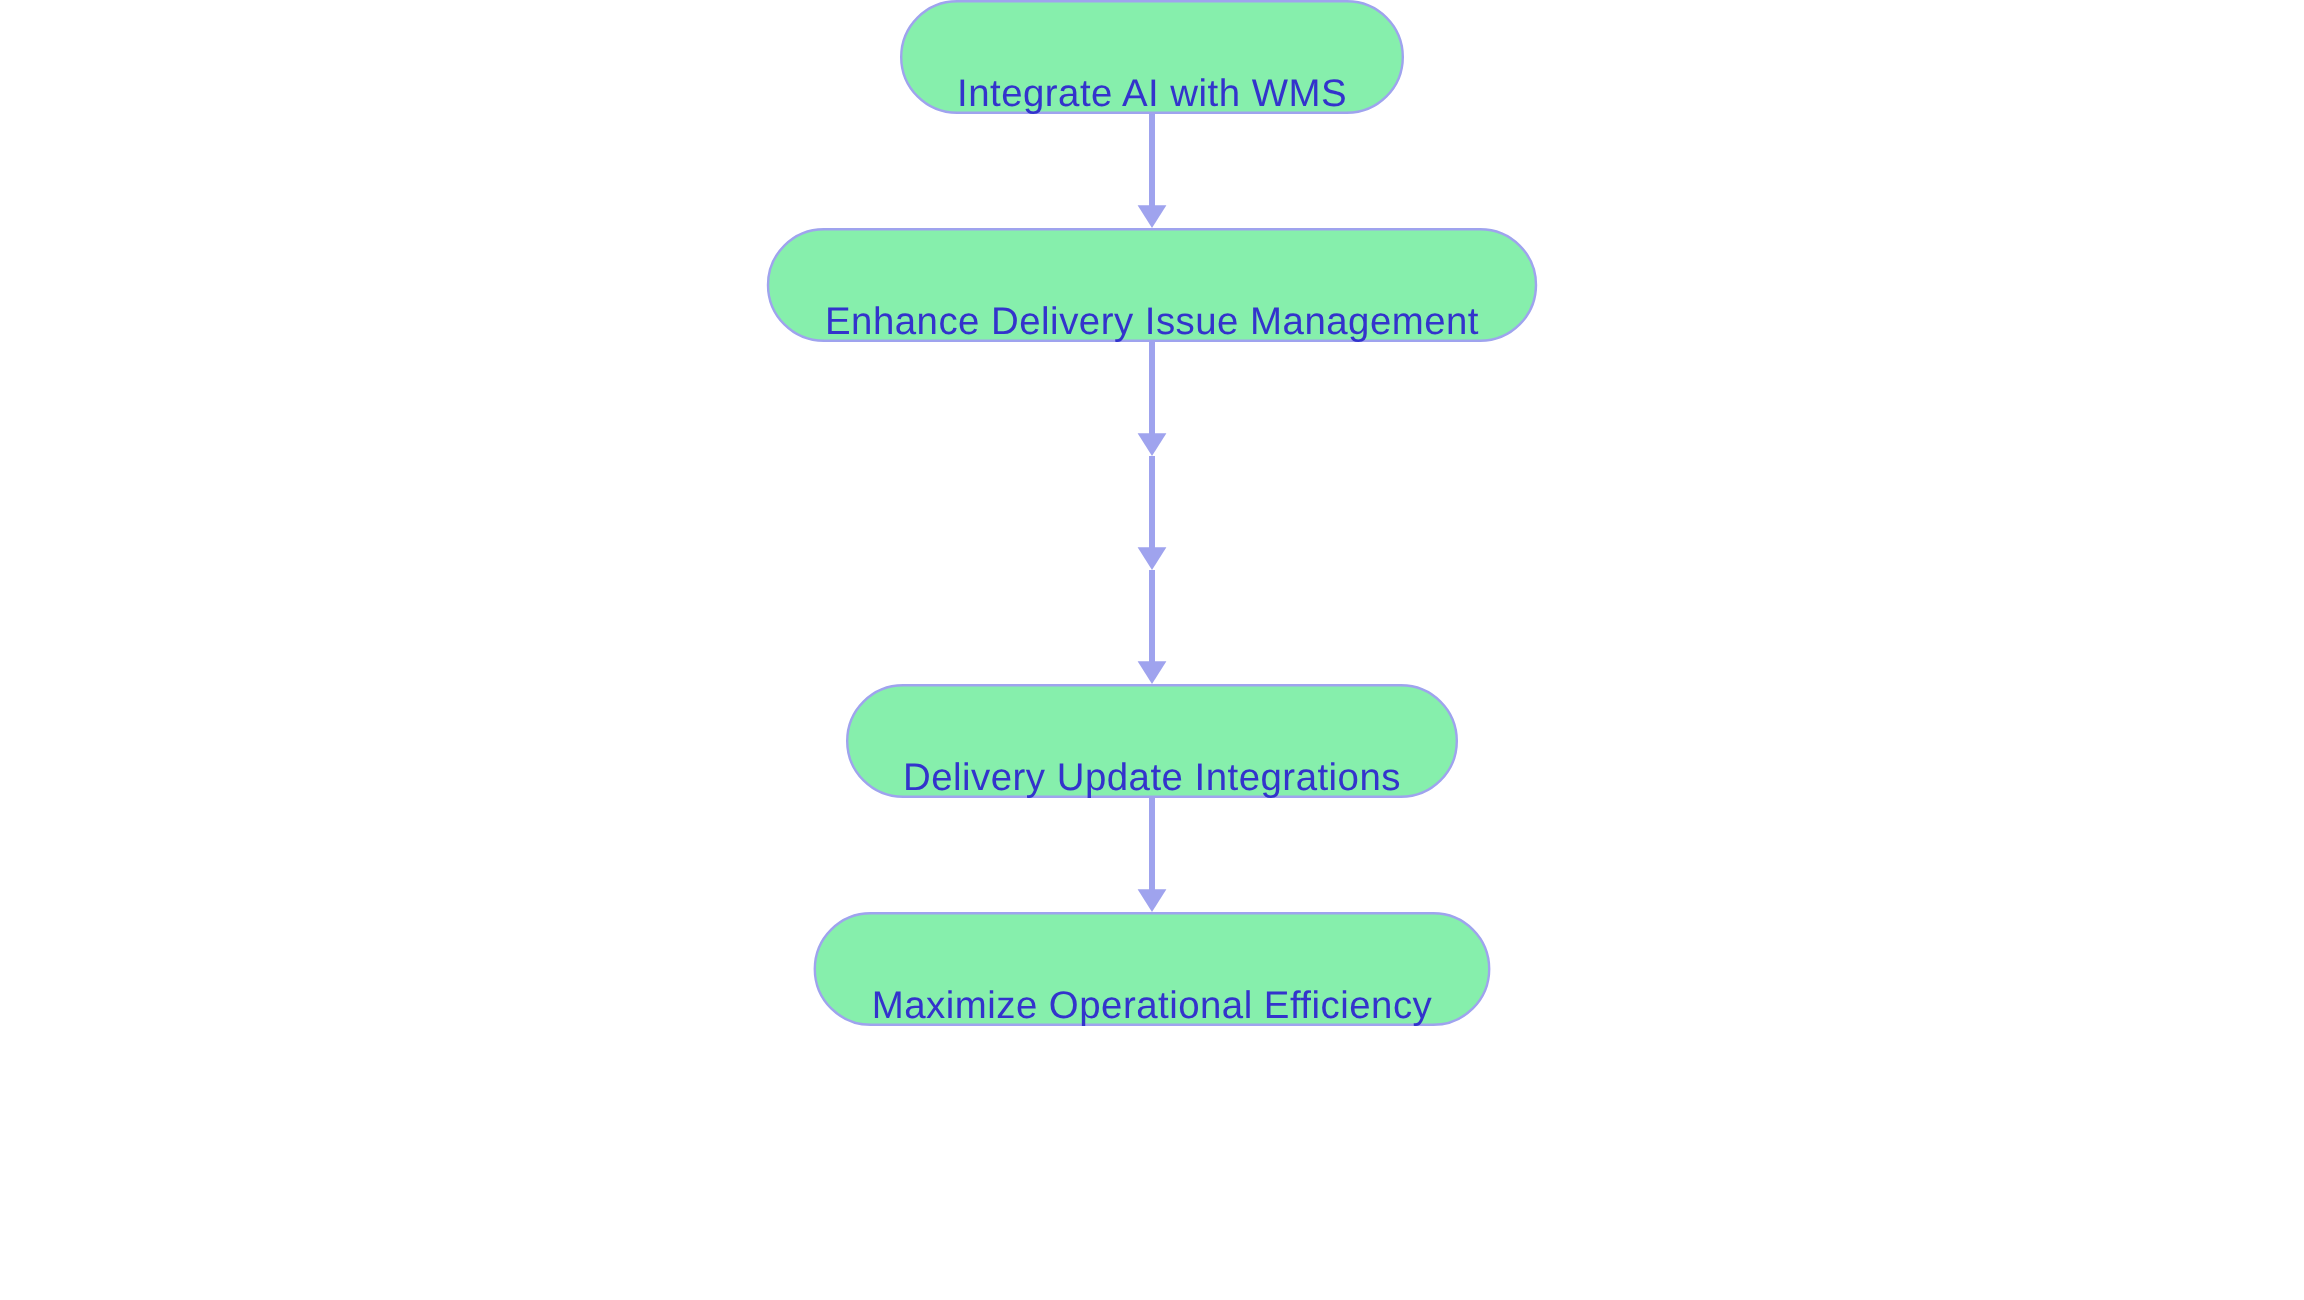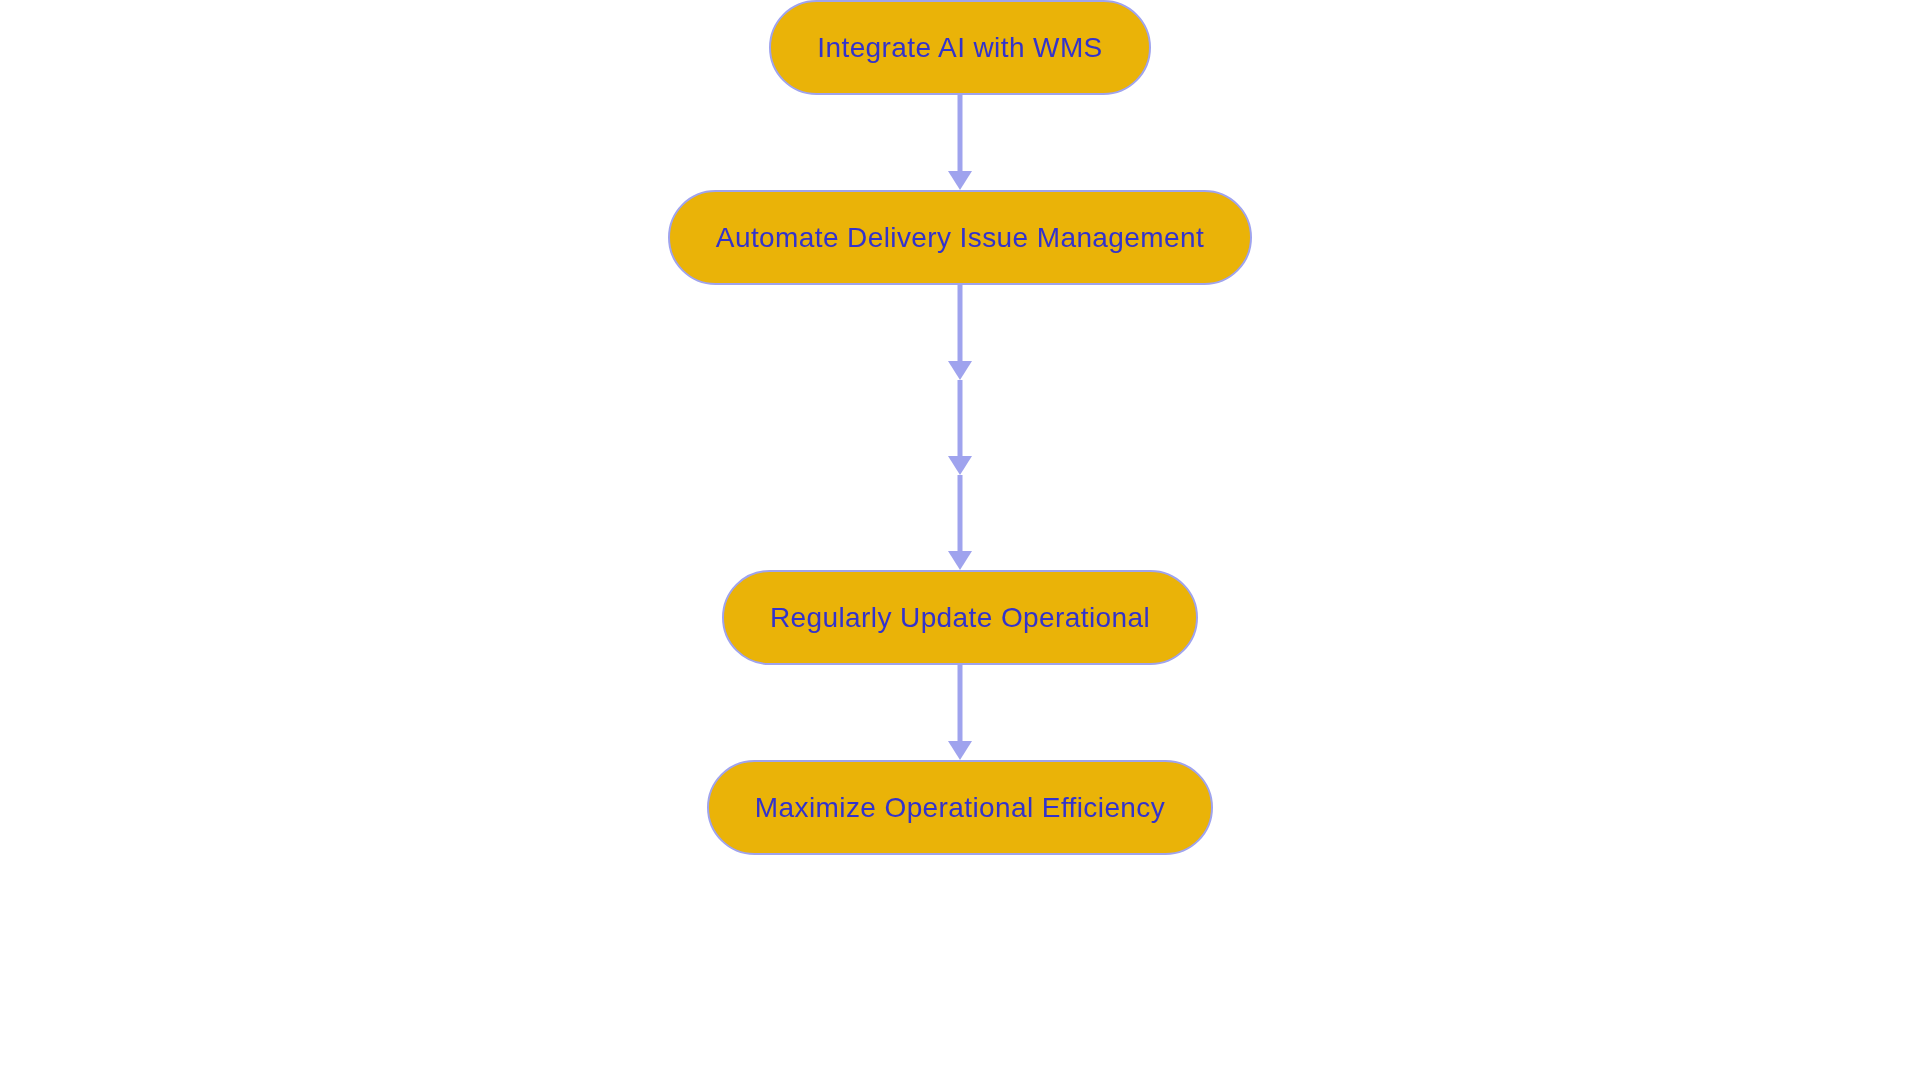--- a/index.html
+++ b/index.html
@@ -20,28 +20,28 @@
     height: 1083px;
     display: flex;
     flex-direction: column;
     align-items: center;
   }
 
   .node {
     box-sizing: border-box;
     height: 95px;
     border-radius: 48px;
-    background: #eab308;
+    background: #86efac;
     border: 2px solid #9fa3ee;
     color: #3333cc;
     display: flex;
-    align-items: center;
+    align-items: flex-end;
     justify-content: center;
     white-space: nowrap;
-    font-size: 28px;
+    font-size: 32px;
     font-weight: 400;
     letter-spacing: 0.4px;
     line-height: 1;
     padding: 0 46px;
     flex: 0 0 auto;
   }
 
   .connector {
     position: relative;
     width: 24px;
@@ -77,42 +77,42 @@
   <div class="node">
     <span>Integrate AI with WMS</span>
   </div>
 
   <div class="connector">
     <div class="shaft"></div>
     <div class="head"></div>
   </div>
 
   <div class="node">
-    <span>Automate Delivery Issue Management</span>
+    <span>Enhance Delivery Issue Management</span>
   </div>
 
   <div class="connector">
     <div class="shaft"></div>
     <div class="head"></div>
   </div>
 
 
   <div class="connector">
     <div class="shaft"></div>
     <div class="head"></div>
   </div>
 
 
   <div class="connector">
     <div class="shaft"></div>
     <div class="head"></div>
   </div>
 
   <div class="node">
-    <span>Regularly Update Operational</span>
+    <span>Delivery Update Integrations</span>
   </div>
 
   <div class="connector">
     <div class="shaft"></div>
     <div class="head"></div>
   </div>
 
   <div class="node">
     <span>Maximize Operational Efficiency</span>
   </div>

